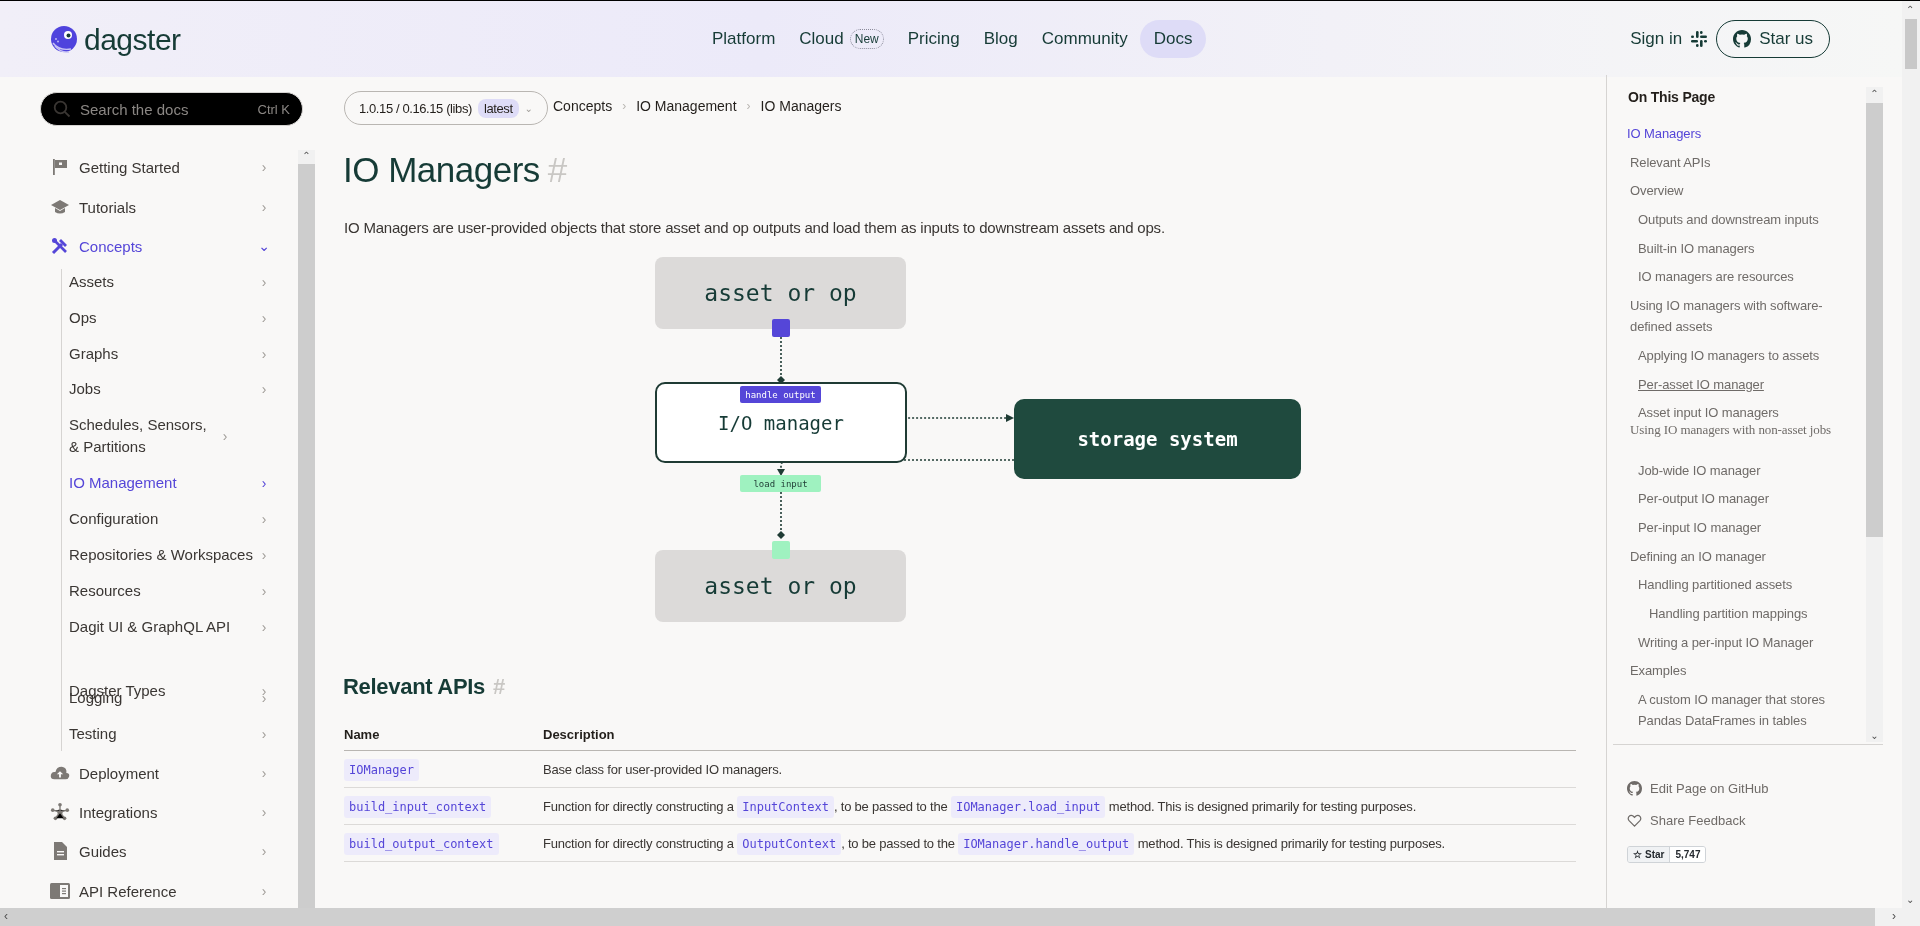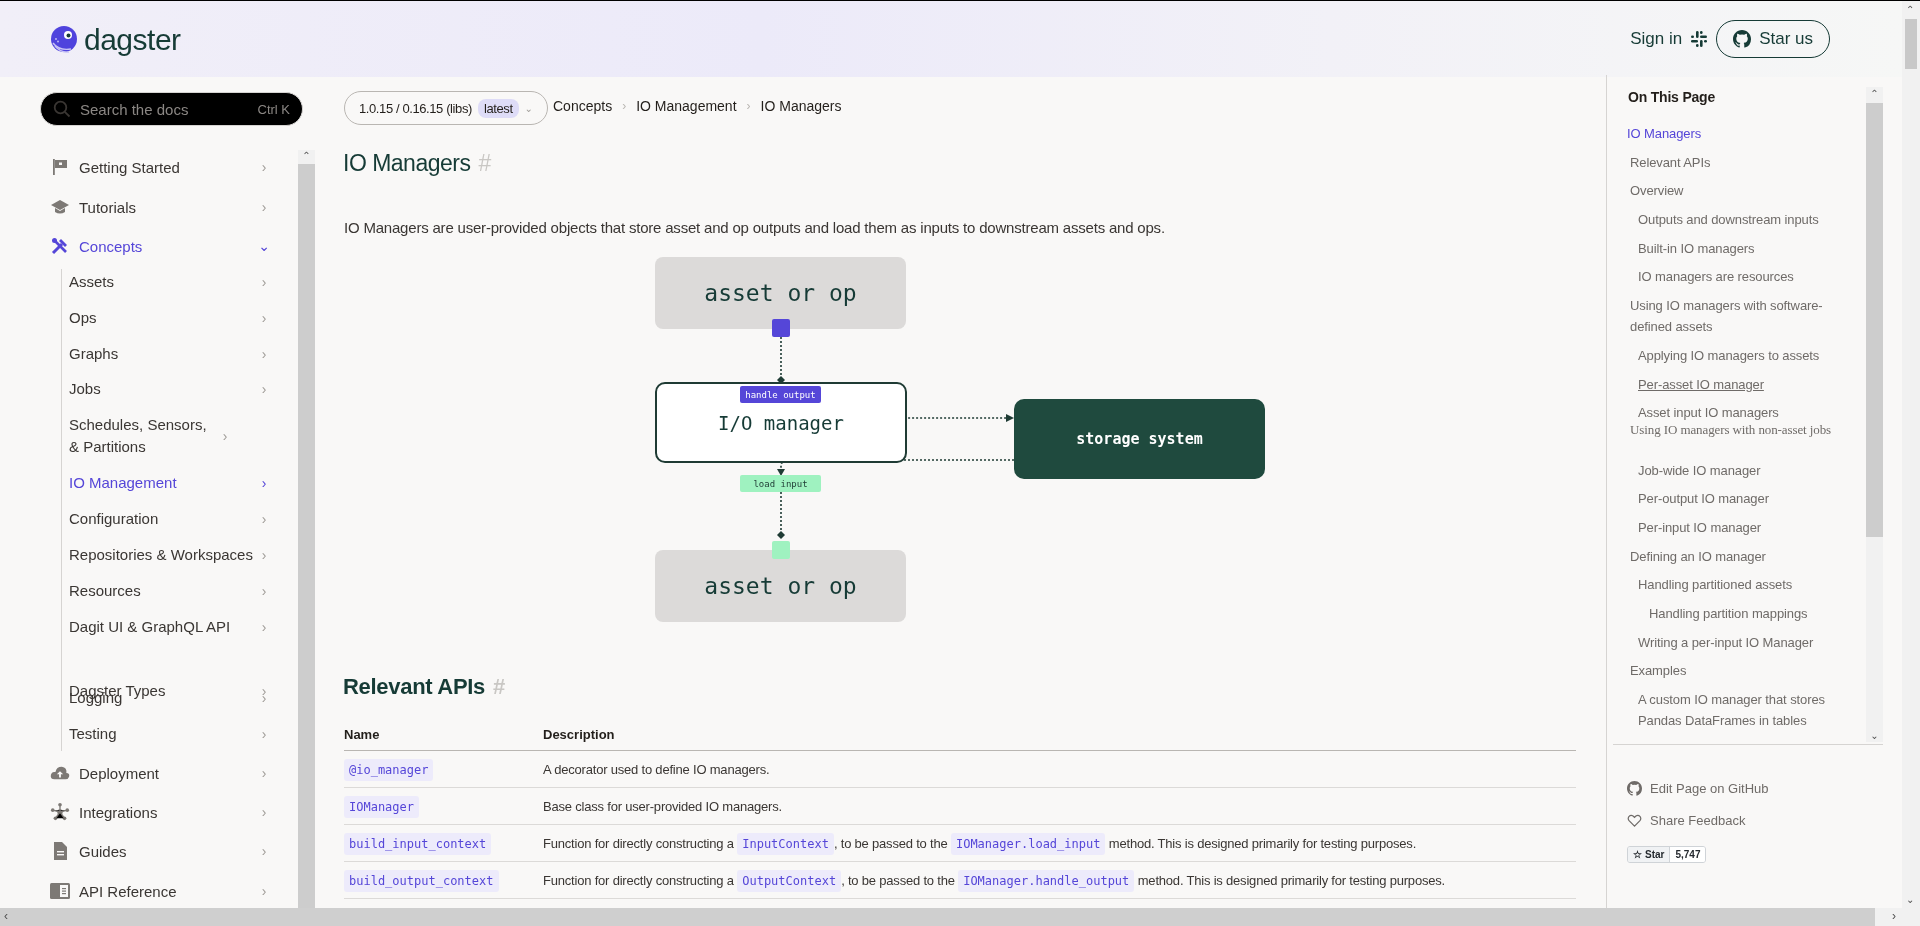--- a/index.html
+++ b/index.html
@@ -59,28 +59,28 @@
   .sub-line { position: absolute; left: 61px; top: 124px; width: 1px; height: 482px; background: #d6d4d2; }
   .side-scroll { position: absolute; left: 298px; top: 150px; width: 17px; height: 758px; background: #cdcdcd; }
   .side-scroll .top { position: absolute; left: 0; top: 0; width: 17px; height: 14px; background: #f1f1f1; font-size: 10px; text-align: center; color: #505050; }
 
   
   .version { position: absolute; left: 344px; top: 91px; height: 34px; border: 1px solid #b9b6b2; border-radius: 18px; display: flex; align-items: center; padding: 0 14px; gap: 6px; font-size: 13px; color: #231f1b; letter-spacing: -0.4px; }
   .version .latest { background: #dedcf7; border-radius: 8px; padding: 2px 6px; color: #231f1b; }
   .version .vchev { color: #a09c98; font-size: 10px; }
   .breadcrumb { position: absolute; left: 553px; top: 98px; display: flex; align-items: center; gap: 10px; font-size: 14px; color: #231f1b; }
   .breadcrumb .sep { color: #b9b6b2; font-size: 12px; }
-  .page-title { position: absolute; left: 343px; top: 150px; font-size: 23px; color: #163b36; font-weight: 400; letter-spacing: -0.5px; }
+  .page-title { position: absolute; left: 343px; top: 150px; font-size: 35px; color: #163b36; font-weight: 400; letter-spacing: -0.5px; }
   .hash { color: #c9c7c4; margin-left: 8px; }
   .intro { position: absolute; left: 344px; top: 219px; font-size: 15px; color: #3a3633; letter-spacing: -0.2px; }
 
   .diagram { position: absolute; left: 640px; top: 250px; width: 640px; height: 380px; }
   .box-asset { position: absolute; left: 15px; width: 251px; height: 72px; background: #dcdad9; border-radius: 8px; display: flex; align-items: center; justify-content: center; font-family: "DejaVu Sans Mono", monospace; font-size: 23px; color: #163b36; }
   .box-io { position: absolute; left: 15px; top: 132px; width: 252px; height: 81px; background: #fff; border: 2px solid #1f3b34; border-radius: 10px; display: flex; align-items: center; justify-content: center; font-family: "DejaVu Sans Mono", monospace; font-size: 19px; color: #163b36; }
-  .box-storage { position: absolute; left: 374px; top: 149px; width: 251px; height: 80px; background: #1f4a3e; border-radius: 10px; display: flex; align-items: center; justify-content: center; font-family: "DejaVu Sans Mono", monospace; font-size: 15px; color: #fff; font-weight: bold; }
+  .box-storage { position: absolute; left: 374px; top: 149px; width: 287px; height: 80px; background: #1f4a3e; border-radius: 10px; display: flex; align-items: center; justify-content: center; font-family: "DejaVu Sans Mono", monospace; font-size: 19px; color: #fff; font-weight: bold; }
   .tag-out { position: absolute; left: 100px; top: 136px; width: 81px; height: 17px; background: #5546d8; color: #fff; font-family: "DejaVu Sans Mono", monospace; font-size: 9px; display: flex; align-items: center; justify-content: center; border-radius: 2px; }
   .tag-in { position: absolute; left: 100px; top: 225px; width: 81px; height: 17px; background: #9ff2c0; color: #1f3b34; font-family: "DejaVu Sans Mono", monospace; font-size: 9px; display: flex; align-items: center; justify-content: center; border-radius: 2px; }
   .port-out { position: absolute; left: 132px; top: 69px; width: 18px; height: 18px; background: #5546d8; border-radius: 2px; }
   .port-in { position: absolute; left: 132px; top: 291px; width: 18px; height: 18px; background: #9ff2c0; border-radius: 2px; }
   .diagram svg.lines { position: absolute; left: 0; top: 0; }
 
   .h2 { position: absolute; left: 343px; top: 674px; font-size: 22px; color: #163b36; letter-spacing: -0.3px; }
   .api-table { position: absolute; left: 344px; top: 723px; width: 1232px; border-collapse: collapse; }
   .api-table th { text-align: left; font-size: 13px; font-weight: bold; color: #231f1b; padding: 4px 0 8px 0; border-bottom: 1px solid #b9b6b2; }
   .api-table td { font-size: 13px; color: #3a3633; padding: 5px 0; border-bottom: 1px solid #dcdad8; height: 37px; vertical-align: middle; letter-spacing: -0.2px; }
@@ -115,20 +115,41 @@
       <circle cx="19" cy="10" r="4" fill="#fff"></circle>
       <circle cx="19.5" cy="10.5" r="2" fill="#163b36"></circle>
       <path d="M4 18 Q10 26 22 24" stroke="#c8c3f5" stroke-width="1.4" fill="none"></path>
       <path d="M6 21 Q12 28 20 27" stroke="#c8c3f5" stroke-width="1.4" fill="none"></path>
       <circle cx="7" cy="14" r="0.9" fill="#c8c3f5"></circle>
         <circle cx="9" cy="16.5" r="0.9" fill="#c8c3f5"></circle>
     </svg>
     <span class="logo-text">dagster</span>
   </div>
 
+  <div class="topnav">
+    <div class="nav-item">
+        <span>Platform</span>
+      </div>
+    <div class="nav-item">
+        <span>Cloud</span>
+        <span class="new-badge">New</span>
+      </div>
+    <div class="nav-item">
+        <span>Pricing</span>
+      </div>
+    <div class="nav-item">
+        <span>Blog</span>
+      </div>
+    <div class="nav-item">
+        <span>Community</span>
+      </div>
+    <div class="nav-item active">
+        <span>Docs</span>
+      </div>
+  </div>
 
   <div class="header-right">
     <span class="signin">Sign in</span>
     <svg class="slack-icon" viewBox="0 0 18 18">
       <rect x="6" y="1" width="2.6" height="7" rx="1.3" fill="#163b36"></rect>
       <rect x="10" y="10" width="2.6" height="7" rx="1.3" fill="#163b36"></rect>
       <rect x="1" y="10" width="7" height="2.6" rx="1.3" fill="#163b36"></rect>
       <rect x="10" y="5.4" width="7" height="2.6" rx="1.3" fill="#163b36"></rect>
       <rect x="10" y="1" width="2.6" height="3" rx="1.3" fill="#163b36"></rect>
       <rect x="1" y="5.4" width="3" height="2.6" rx="1.3" fill="#163b36"></rect>
@@ -342,24 +363,20 @@
 
 <table class="api-table">
   <thead>
     <tr>
       <th>Name</th>
       <th>Description</th>
     </tr>
   </thead>
   <tbody>
     <tr>
-      <td class="namecol"><span class="code">@io_manager</span></td>
-      <td><span>A decorator used to define IO managers.</span></td>
-    </tr>
-    <tr>
       <td class="namecol"><span class="code">IOManager</span></td>
       <td><span>Base class for user-provided IO managers.</span></td>
     </tr>
     <tr>
       <td class="namecol"><span class="code">build_input_context</span></td>
       <td>
         <span>Function for directly constructing a </span><span class="code">InputContext</span><span>, to be passed to the </span><span class="code">IOManager.load_input</span><span> method. This is designed primarily for testing purposes.</span>
       </td>
     </tr>
     <tr>

